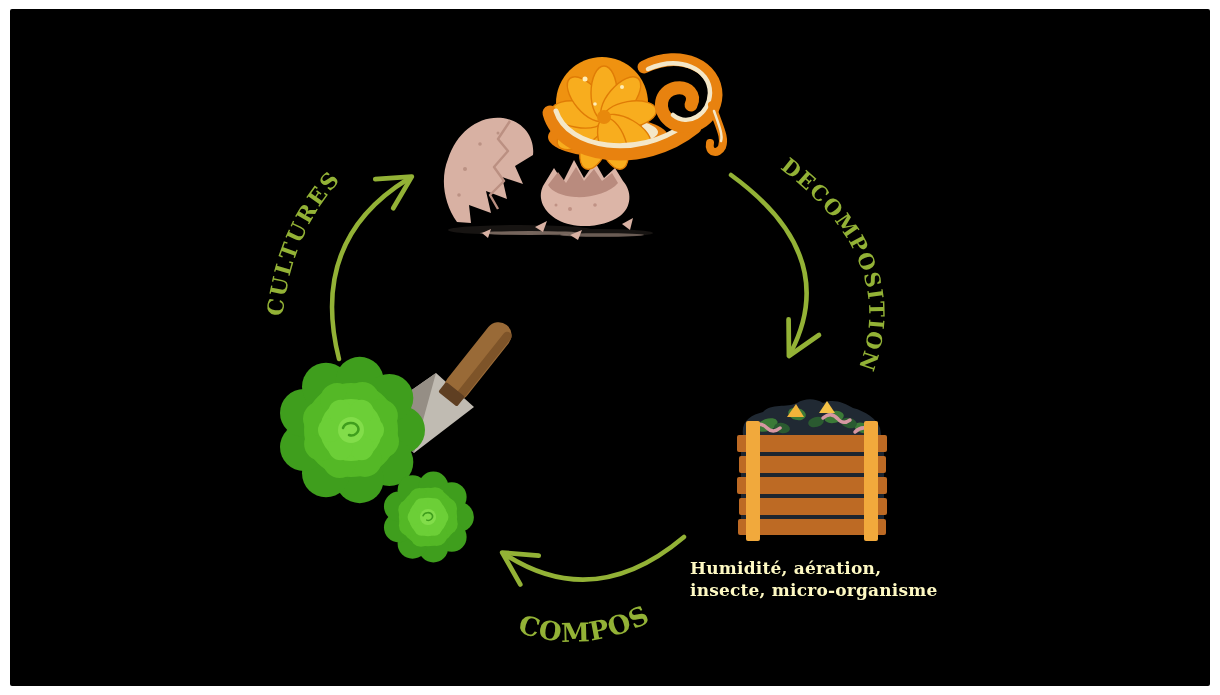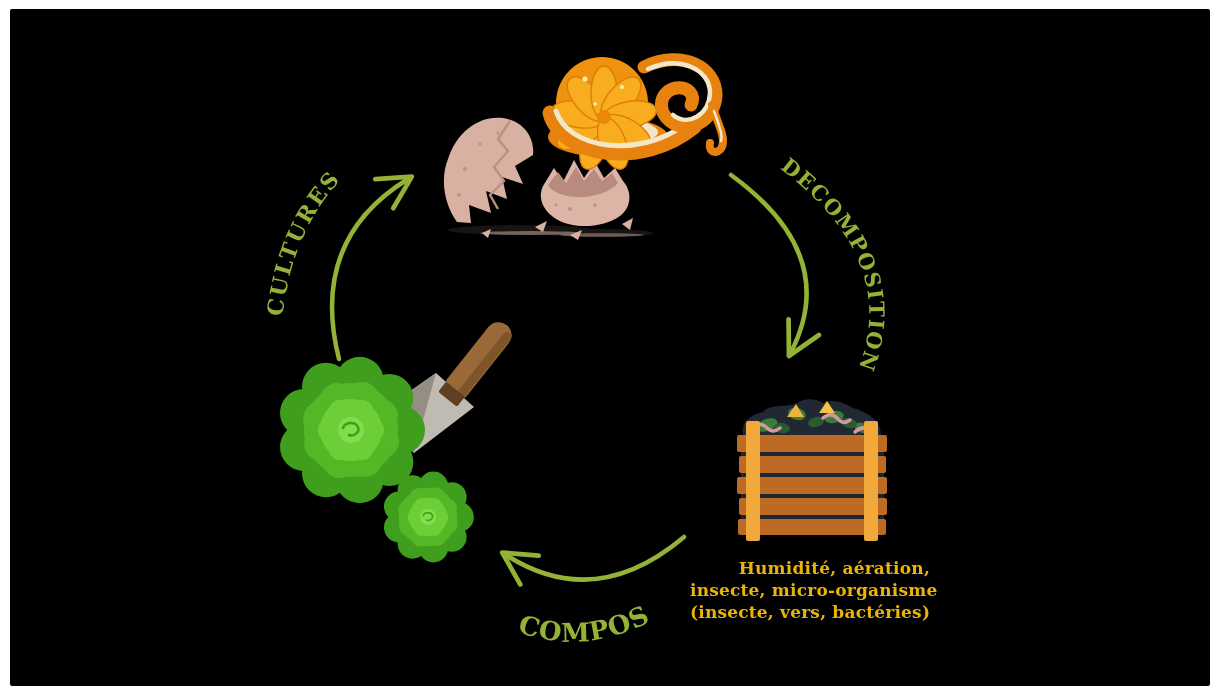--- a/index.html
+++ b/index.html
@@ -16,25 +16,25 @@
   .arrow{
     fill:none;stroke:#93b236;stroke-width:4.5px;stroke-linecap:round;
   }
   .cycle-label{
     font-family:"DejaVu Serif", serif;
     font-weight:bold;
     fill:#93b236;
   }
   .caption{
     position:absolute;left:680px;top:548px;width:240px;
-    text-align:right;
+    text-align:left;
     font-family:"DejaVu Serif", serif;
     font-weight:bold;
     font-size:17px;line-height:22px;
-    color:#eab308;
+    color:#fef9c3;
     letter-spacing:0.2px;
     white-space:nowrap;
   }
 </style>
 </head>
 <body>
 
 <div class="canvas">
 
   <svg class="cycle-svg" viewBox="0 0 1200 677" xmlns="http://www.w3.org/2000/svg" xmlns:xlink="http://www.w3.org/1999/xlink">
@@ -201,16 +201,15 @@
       <textPath href="#decomposition-path" xlink:href="#decomposition-path" startOffset="2">DECOMPOSITION</textPath>
     </text>
     <text class="cycle-label" font-size="26" letter-spacing="1">
       <textPath href="#compost-path" xlink:href="#compost-path" startOffset="0">COMPOST</textPath>
     </text>
   </svg>
 
   <div class="caption">
     <div>Humidité, aération,</div>
     <div>insecte, micro-organisme</div>
-    <div>(insecte, vers, bactéries)</div>
   </div>
 
 </div>
 
 </body></html>

